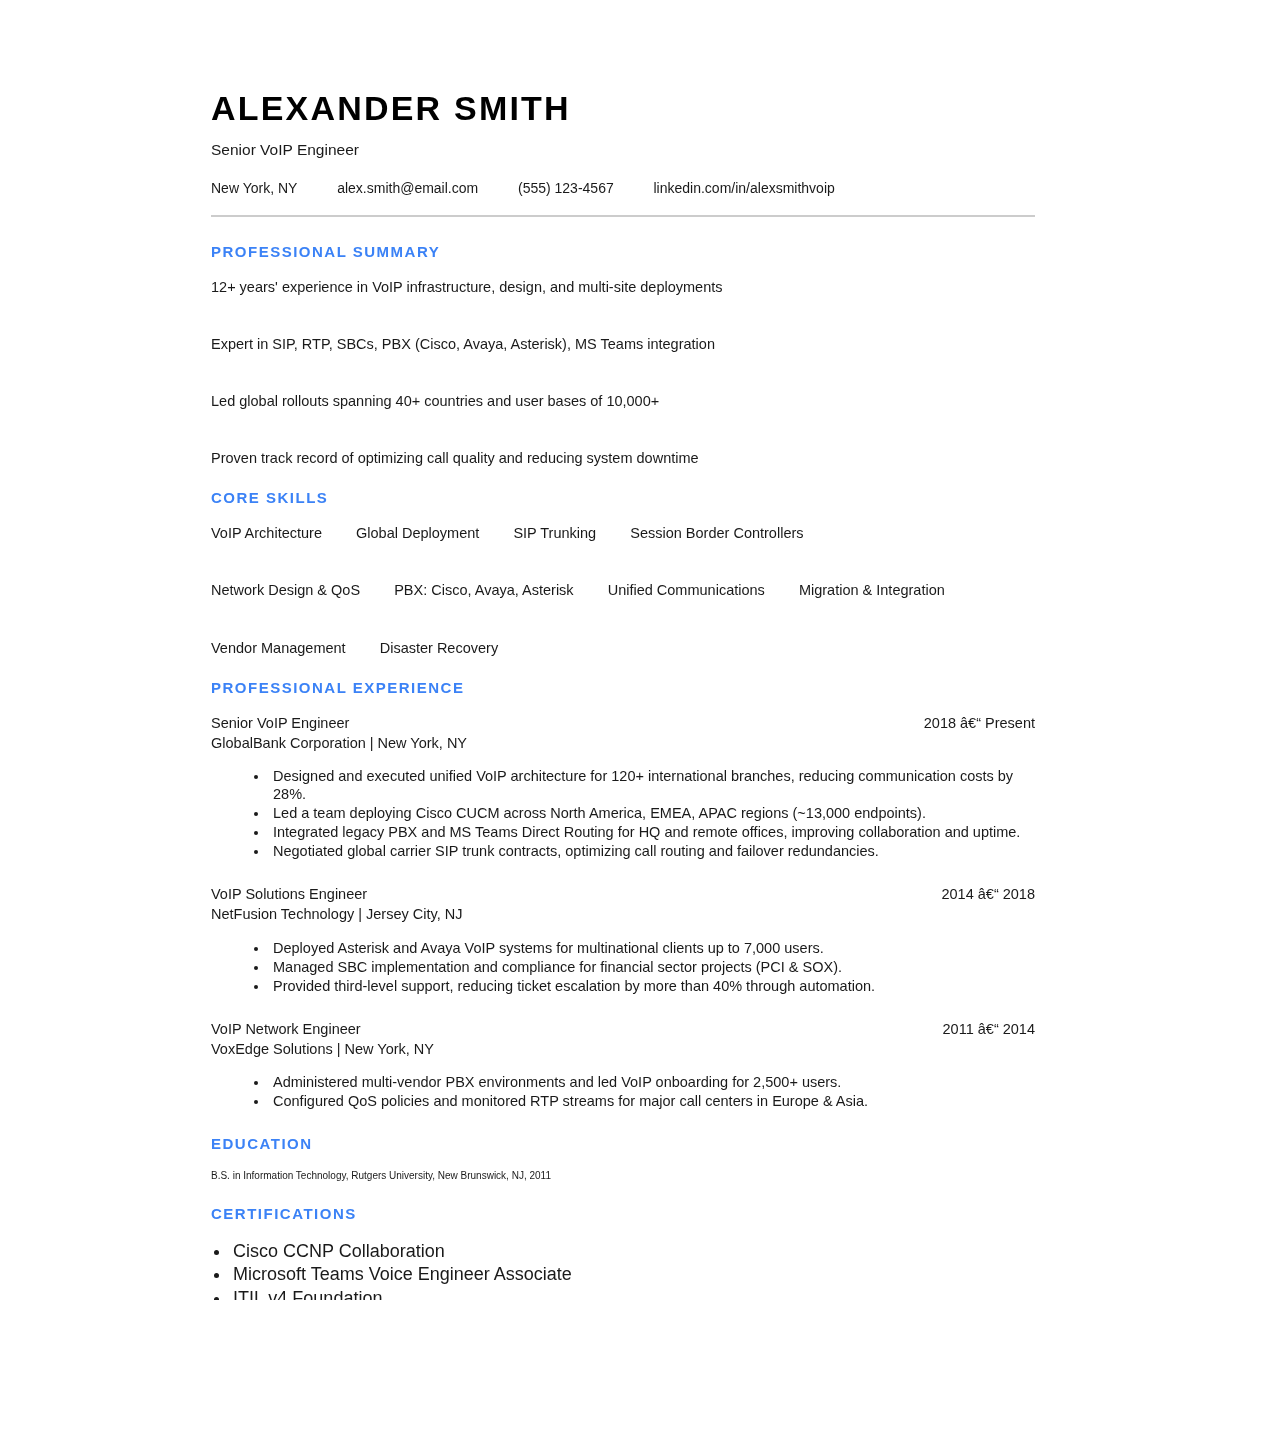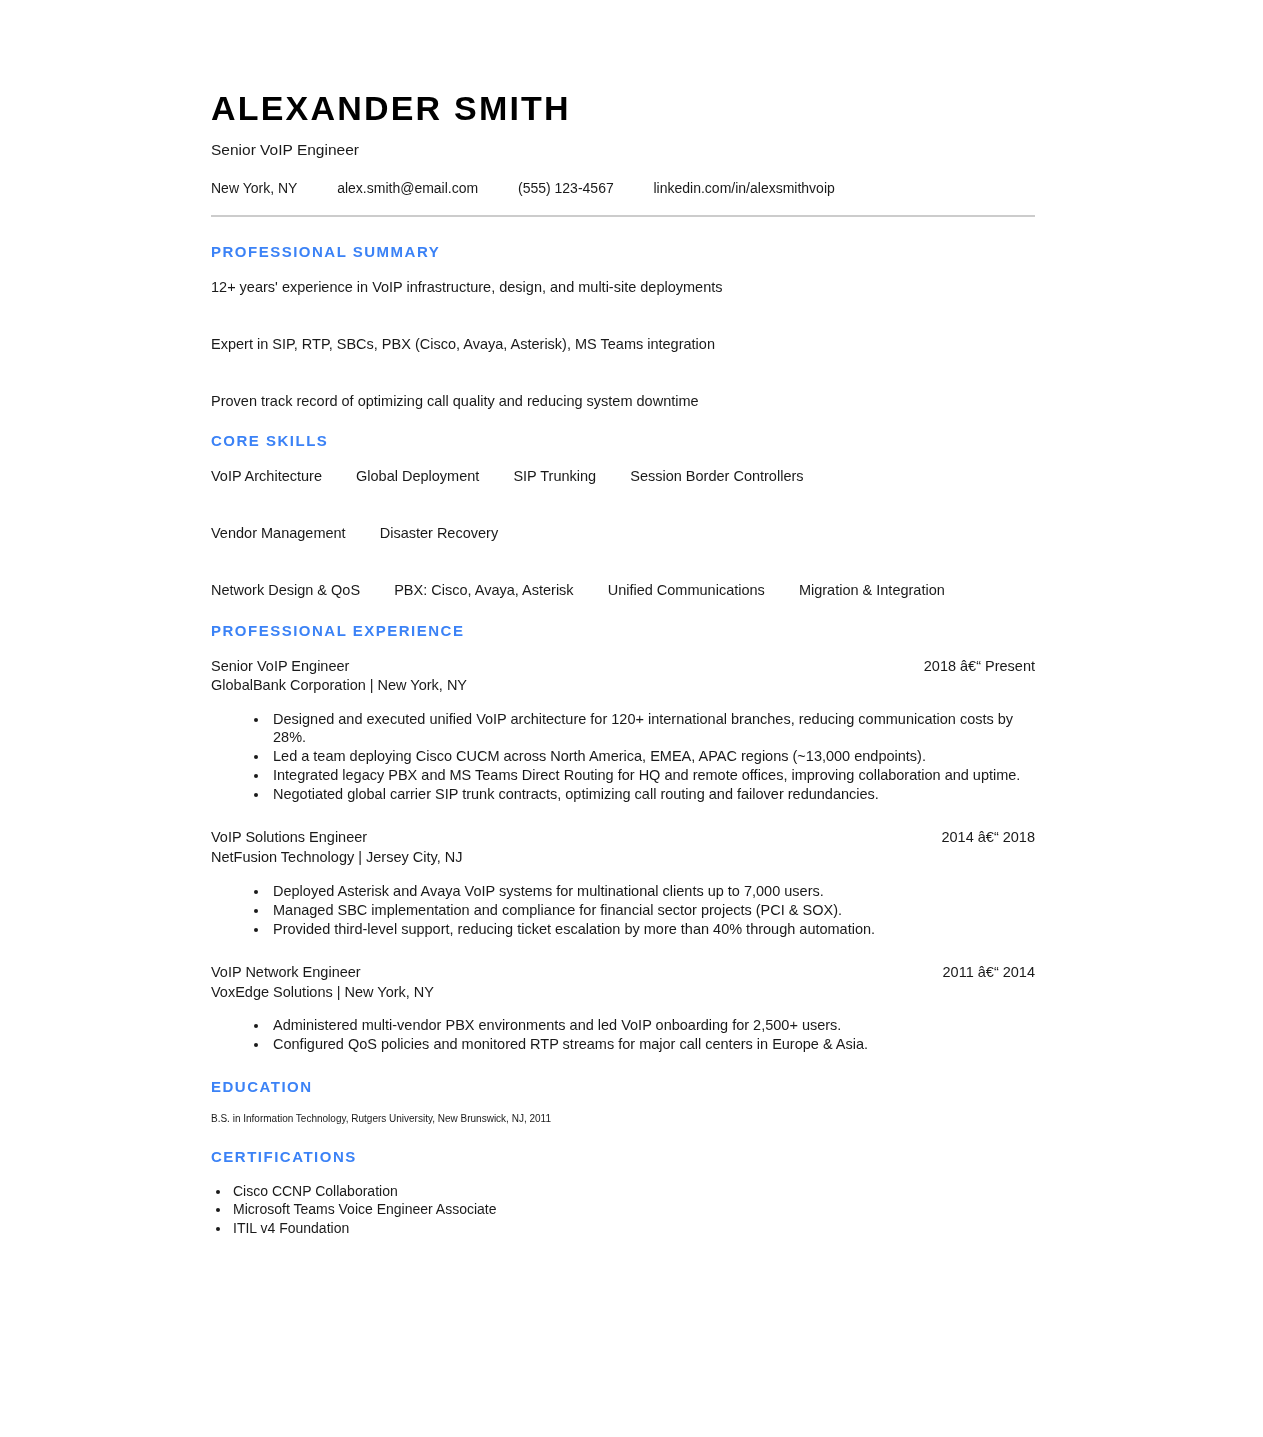--- a/index.html
+++ b/index.html
@@ -146,21 +146,21 @@
     margin: 0;
   }
 
   
   ul.cert-list {
     margin: 0;
     padding-left: 20px;
     list-style-type: disc;
   }
   ul.cert-list li {
-    font-size: 14px;
+    font-size: 18px;
     line-height: 1.24;
     margin: 0 0 1px 0;
     padding-left: 2px;
   }
 </style>
 </head>
 <body>
 
 <div class="page">
   <div class="resume">
@@ -177,50 +177,51 @@
         <span class="c-gap"></span>
         <span class="c-item">linkedin.com/in/alexsmithvoip</span>
       </div>
       <hr class="divider">
     </div>
 
     <div class="sec">
       <div class="sec-title">PROFESSIONAL SUMMARY</div>
       <div class="sum-line">12+ years' experience in VoIP infrastructure, design, and multi-site deployments</div>
       <div class="sum-line">Expert in SIP, RTP, SBCs, PBX (Cisco, Avaya, Asterisk), MS Teams integration</div>
+      <div class="sum-line">Led global rollouts spanning 40+ countries and user bases of 10,000+</div>
       <div class="sum-line">Proven track record of optimizing call quality and reducing system downtime</div>
     </div>
 
     <div class="sec">
       <div class="sec-title">CORE SKILLS</div>
 
       <div class="skill-row">
         <span class="skill">VoIP Architecture</span>
         <span class="skill-gap"></span>
         <span class="skill">Global Deployment</span>
         <span class="skill-gap"></span>
         <span class="skill">SIP Trunking</span>
         <span class="skill-gap"></span>
         <span class="skill">Session Border Controllers</span>
       </div>
 
       <div class="skill-row">
+        <span class="skill">Network Design &amp; QoS</span>
+        <span class="skill-gap"></span>
+        <span class="skill">PBX: Cisco, Avaya, Asterisk</span>
+        <span class="skill-gap"></span>
+        <span class="skill">Unified Communications</span>
+        <span class="skill-gap"></span>
+        <span class="skill">Migration &amp; Integration</span>
+      </div>
+
+      <div class="skill-row">
         <span class="skill">Vendor Management</span>
         <span class="skill-gap"></span>
         <span class="skill">Disaster Recovery</span>
-      </div>
-
-      <div class="skill-row">
-        <span class="skill">Network Design &amp; QoS</span>
-        <span class="skill-gap"></span>
-        <span class="skill">PBX: Cisco, Avaya, Asterisk</span>
-        <span class="skill-gap"></span>
-        <span class="skill">Unified Communications</span>
-        <span class="skill-gap"></span>
-        <span class="skill">Migration &amp; Integration</span>
       </div>
     </div>
 
     <div class="sec sec-exp">
       <div class="sec-title">PROFESSIONAL EXPERIENCE</div>
 
       <div class="job">
         <div class="job-head">
           <span class="job-title">Senior VoIP Engineer</span>
           <span class="job-dates">2018 â€“ Present</span>

